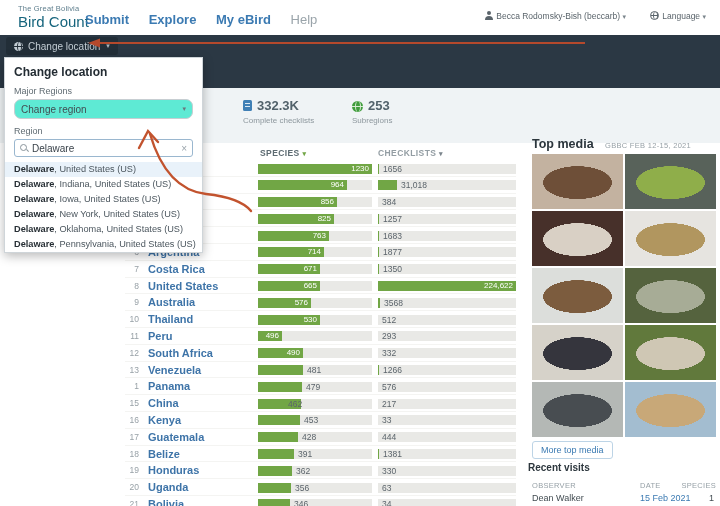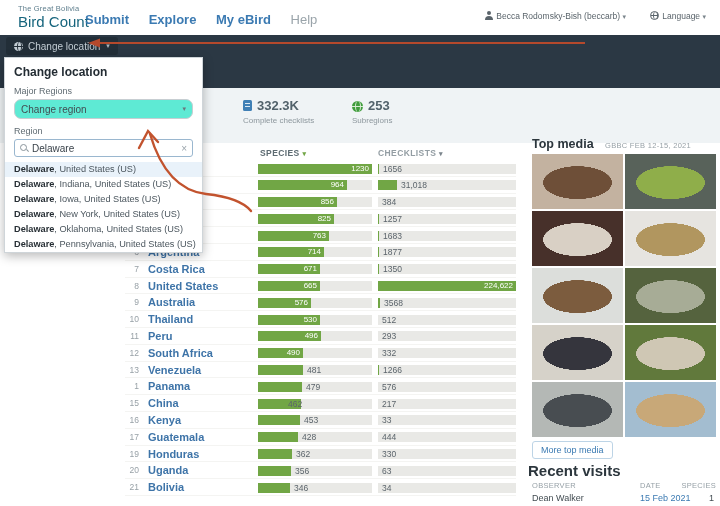--- a/index.html
+++ b/index.html
@@ -63,21 +63,21 @@
   .bar-label-in { position:absolute; top:0; right:3px; font-size:8px; color:#fff; line-height:10px; }
   .bar-label-out { position:absolute; top:0; font-size:8.5px; color:#5b646b; line-height:10px; white-space:nowrap; }
 
   
   .media-title { position:absolute; left:532px; top:137px; font-size:12.5px; font-weight:700; color:#2c363d; z-index:1;}
   .media-sub { position:absolute; left:605px; top:141px; font-size:7.5px; color:#97a1a7; letter-spacing:.3px; z-index:1;}
   .media-grid { position:absolute; left:532px; top:154px; width:184px; display:grid; grid-template-columns:91px 91px; gap:2px; z-index:1;}
   .media-tile { height:55px; cursor:pointer; }
   .more-media-btn { position:absolute; left:532px; top:441px; height:18px; padding:0 8px; line-height:16px; font-size:9px; color:#3b7ab2;
     border:1px solid #bdd4e6; border-radius:3px; background:#fff; cursor:pointer; z-index:1;}
-  .rv-title { position:absolute; left:528px; top:462px; font-size:15px; font-weight:700; color:#2c363d; z-index:1;}
+  .rv-title { position:absolute; left:528px; top:462px; font-size:10px; font-weight:700; color:#2c363d; z-index:1;}
   .rv-head { position:absolute; left:528px; top:481px; width:188px; font-size:7.5px; color:#97a1a7; letter-spacing:.3px; z-index:1;}
   .rv-head .c1 { position:absolute; left:4px; } .rv-head .c2 { position:absolute; left:112px; } .rv-head .c3 { position:absolute; right:0; }
   .rv-rows { position:absolute; left:528px; top:493px; width:188px; z-index:1; }
   .rv-row { position:relative; height:13px; font-size:9px; }
   .rv-row .obs { position:absolute; left:4px; color:#424c52; }
   .rv-row .date { position:absolute; left:112px; color:#3b7ab2; cursor:pointer; }
   .rv-row .spc { position:absolute; right:2px; color:#424c52; }
 
   
   .panel { position:absolute; left:4px; top:57px; width:199px; background:#fff; border:1px solid #cfd5d9;
@@ -269,21 +269,21 @@
       </div>
       <div class="bar-track cl-track">
         <div class="bar-fill" style="width: 0px;"></div>
         <span class="bar-label-out" style="left: 4px;">512</span>
       </div>
     </div>
     <div class="lb-row">
       <span class="rank">11</span>
       <a class="country">Peru</a>
       <div class="bar-track sp-track">
-        <div class="bar-fill" style="width: 63px;">
+        <div class="bar-fill" style="width: 24px;">
           <span class="bar-label-in">496</span>
         </div>
       </div>
       <div class="bar-track cl-track">
         <div class="bar-fill" style="width: 0px;"></div>
         <span class="bar-label-out" style="left: 4px;">293</span>
       </div>
     </div>
     <div class="lb-row">
       <span class="rank">12</span>
@@ -349,20 +349,32 @@
     <div class="lb-row">
       <span class="rank">17</span>
       <a class="country">Guatemala</a>
       <div class="bar-track sp-track">
         <div class="bar-fill" style="width: 40px;"></div>
         <span class="bar-label-out" style="left: 44px;">428</span>
       </div>
       <div class="bar-track cl-track">
         <div class="bar-fill" style="width: 0px;"></div>
         <span class="bar-label-out" style="left: 4px;">444</span>
+      </div>
+    </div>
+    <div class="lb-row">
+      <span class="rank">18</span>
+      <a class="country">Belize</a>
+      <div class="bar-track sp-track">
+        <div class="bar-fill" style="width: 36px;"></div>
+        <span class="bar-label-out" style="left: 40px;">391</span>
+      </div>
+      <div class="bar-track cl-track">
+        <div class="bar-fill" style="width: 1px;"></div>
+        <span class="bar-label-out" style="left: 5px;">1381</span>
       </div>
     </div>
     <div class="lb-row">
       <span class="rank">19</span>
       <a class="country">Honduras</a>
       <div class="bar-track sp-track">
         <div class="bar-fill" style="width: 34px;"></div>
         <span class="bar-label-out" style="left: 38px;">362</span>
       </div>
       <div class="bar-track cl-track">

